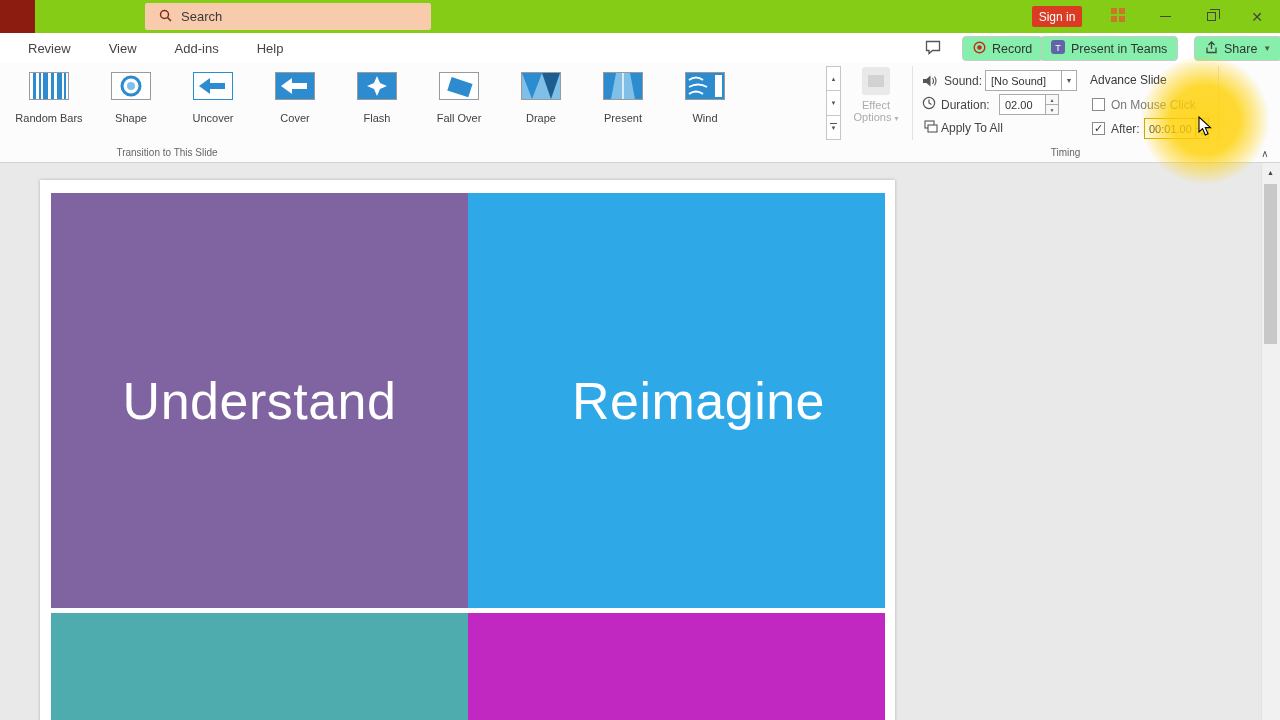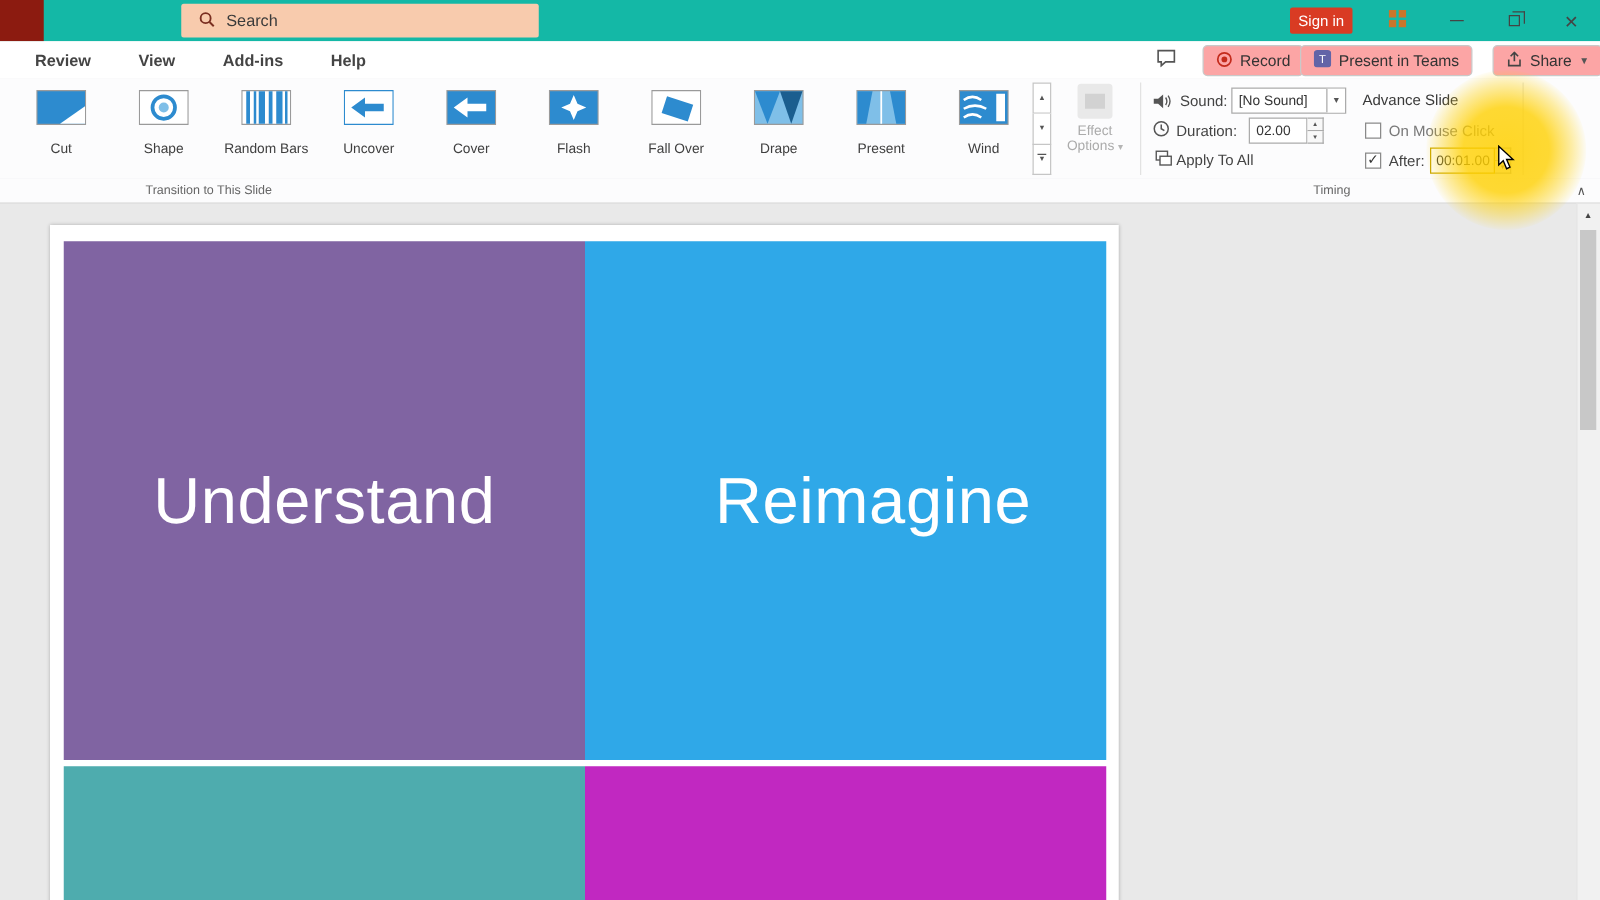--- a/index.html
+++ b/index.html
@@ -1,37 +1,37 @@
 <!DOCTYPE html>
 <html><head>
 <meta charset="utf-8">
 <style>
   * { margin:0; padding:0; box-sizing:border-box; }
   html,body { width:1280px; height:720px; overflow:hidden; font-family:"Liberation Sans", sans-serif; background:#E9E9E9; }
   .abs { position:absolute; }
 
   
-  .titlebar { left:0; top:0; width:1280px; height:33px; background:#14b8a6; }
+  .titlebar { left:0; top:0; width:1280px; height:33px; background:#84cc16; }
   .app-corner { left:0; top:0; width:35px; height:33px; background:#8C1B10; }
   .search-box { left:145px; top:3px; width:286px; height:27px; background:#F8CBAD; border-radius:2px;
                 display:flex; align-items:center; gap:9px; padding-left:14px; font-size:13px; color:#3a3a3a; }
   .signin { left:1032px; top:6px; width:50px; height:21px; background:#D93B23; color:#fff; font-size:12px;
             display:flex; align-items:center; justify-content:center; border-radius:2px; }
   .win-btn { top:0; width:46px; height:33px; display:flex; align-items:center; justify-content:center; color:#444; }
   .ribbonopts-btn { left:1104px; top:4px; width:28px; height:26px; display:flex; align-items:center; justify-content:center; }
   .min-glyph { width:11px; border-top:1px solid #444; display:inline-block; }
   .restore-glyph { width:9px; height:9px; border:1px solid #444; position:relative; }
   .restore-glyph:before { content:""; position:absolute; left:2px; top:-4px; width:9px; height:9px; border:1px solid #444; border-left:none; border-bottom:none; }
   .close-glyph { font-size:14px; line-height:14px; }
 
   
   .tabrow { left:0; top:33px; width:1280px; height:30px; background:#ffffff; }
-  .tabs { left:28px; top:33px; height:30px; display:flex; gap:38px; align-items:center; font-size:13px; color:#444;font-weight:bold; }
+  .tabs { left:28px; top:33px; height:30px; display:flex; gap:38px; align-items:center; font-size:13px; color:#444; }
   .tab { cursor:default; }
-  .pill-btn { top:36px; height:25px; border:1px solid #C9C9C9; border-radius:4px; background:#fca5a5;
+  .pill-btn { top:36px; height:25px; border:1px solid #C9C9C9; border-radius:4px; background:#86efac;
               display:flex; align-items:center; gap:6px; padding:0 10px; font-size:12.5px; color:#333; }
   .comment-btn { left:920px; top:38px; width:26px; height:22px; display:flex; align-items:center; justify-content:center; }
   .chev { font-size:8px; color:#555; }
 
   
   .ribbon { left:0; top:63px; width:1280px; height:80px; background:#FCFCFD; }
   .gallery { left:8px; top:66px; display:flex; }
   .gal-item { width:82px; height:74px; text-align:center; padding-top:6px; }
   .gal-icon { display:inline-block; width:40px; height:28px; }
   .gal-icon svg { display:block; }
@@ -172,49 +172,40 @@
   <span>Share</span>
   <span class="chev">▼</span>
 </div>
 
 <div class="abs ribbon"></div>
 
 <div class="abs gallery">
   <div class="gal-item">
     <span class="gal-icon">
       <svg width="40" height="28" viewBox="0 0 40 28">
-          <rect x="0.5" y="0.5" width="39" height="27" fill="#2D8BCF" stroke="#9A9A9A"></rect>
-          <polygon points="39,13 39,27 19,27" fill="#fff"></polygon>
-        </svg>
-    </span>
-    <span class="gal-label">Cut</span>
-  </div>
-  <div class="gal-item">
-    <span class="gal-icon">
-      <svg width="40" height="28" viewBox="0 0 40 28">
-          <rect x="0.5" y="0.5" width="39" height="27" fill="#fff" stroke="#9A9A9A"></rect>
-          <circle cx="20" cy="14" r="9" fill="none" stroke="#2D8BCF" stroke-width="3"></circle>
-          <circle cx="20" cy="14" r="4" fill="#7FBFE8"></circle>
-        </svg>
-    </span>
-    <span class="gal-label">Shape</span>
-  </div>
-  <div class="gal-item">
-    <span class="gal-icon">
-      <svg width="40" height="28" viewBox="0 0 40 28">
           <rect x="0.5" y="0.5" width="39" height="27" fill="#fff" stroke="#9A9A9A"></rect>
           <rect x="4" y="1" width="3" height="26" fill="#2D8BCF"></rect>
           <rect x="10" y="1" width="2" height="26" fill="#2D8BCF"></rect>
           <rect x="14" y="1" width="5" height="26" fill="#2D8BCF"></rect>
           <rect x="22" y="1" width="3" height="26" fill="#2D8BCF"></rect>
           <rect x="28" y="1" width="5" height="26" fill="#2D8BCF"></rect>
           <rect x="35" y="1" width="2" height="26" fill="#2D8BCF"></rect>
         </svg>
     </span>
     <span class="gal-label">Random Bars</span>
+  </div>
+  <div class="gal-item">
+    <span class="gal-icon">
+      <svg width="40" height="28" viewBox="0 0 40 28">
+          <rect x="0.5" y="0.5" width="39" height="27" fill="#fff" stroke="#9A9A9A"></rect>
+          <circle cx="20" cy="14" r="9" fill="none" stroke="#2D8BCF" stroke-width="3"></circle>
+          <circle cx="20" cy="14" r="4" fill="#7FBFE8"></circle>
+        </svg>
+    </span>
+    <span class="gal-label">Shape</span>
   </div>
   <div class="gal-item">
     <span class="gal-icon">
       <svg width="40" height="28" viewBox="0 0 40 28">
           <rect x="0.5" y="0.5" width="39" height="27" fill="#fff" stroke="#2D8BCF"></rect>
           <polygon points="6,14 17,6 17,11 32,11 32,17 17,17 17,22" fill="#2D8BCF"></polygon>
         </svg>
     </span>
     <span class="gal-label">Uncover</span>
   </div>

